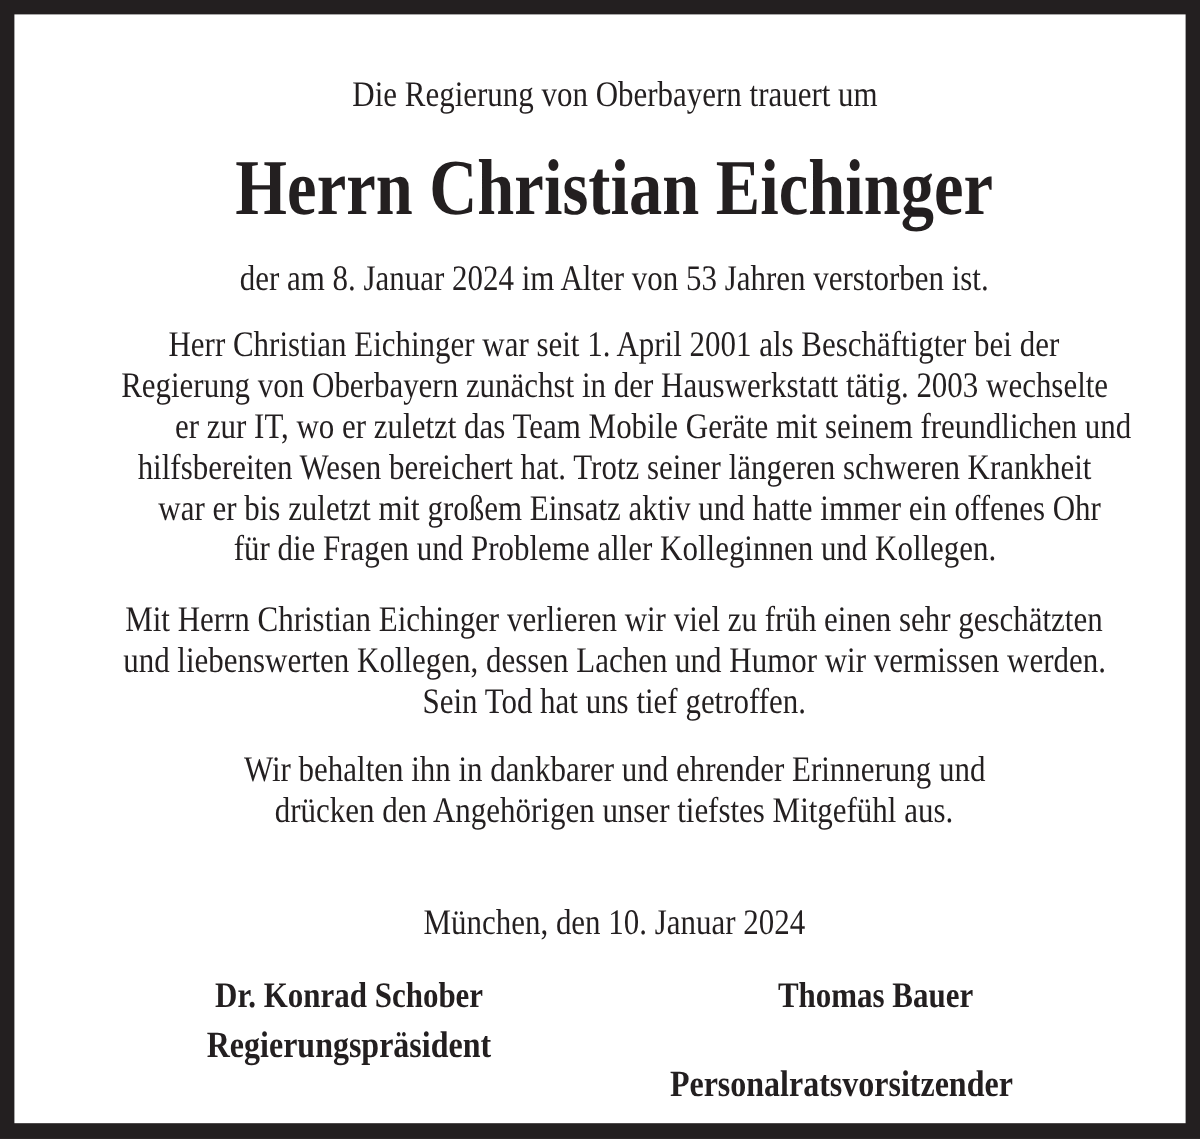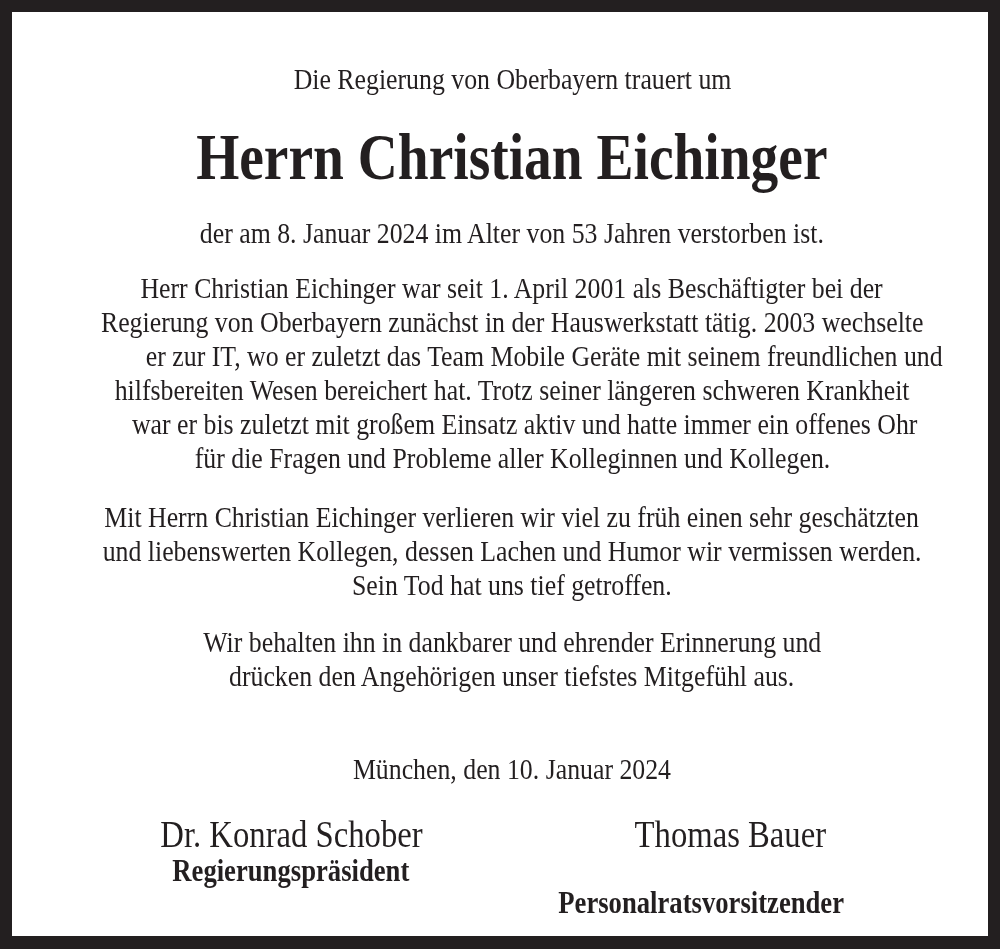--- a/index.html
+++ b/index.html
@@ -56,22 +56,22 @@
       color: #231f20;
       white-space: nowrap;
       line-height: 1;
     }
     .sig > span {
       display: inline-block;
       transform-origin: center top;
       transform: scaleX(0.86);
     }
     .sig-name {
-      font-size: 38px;
-      font-weight: normal;
+      font-size: 30px;
+      font-weight: bold;
     }
     .sig-role {
       font-size: 31px;
       font-weight: bold;
     }
   </style>
 </head>
 <body>
 
 <div class="frame"></div>

